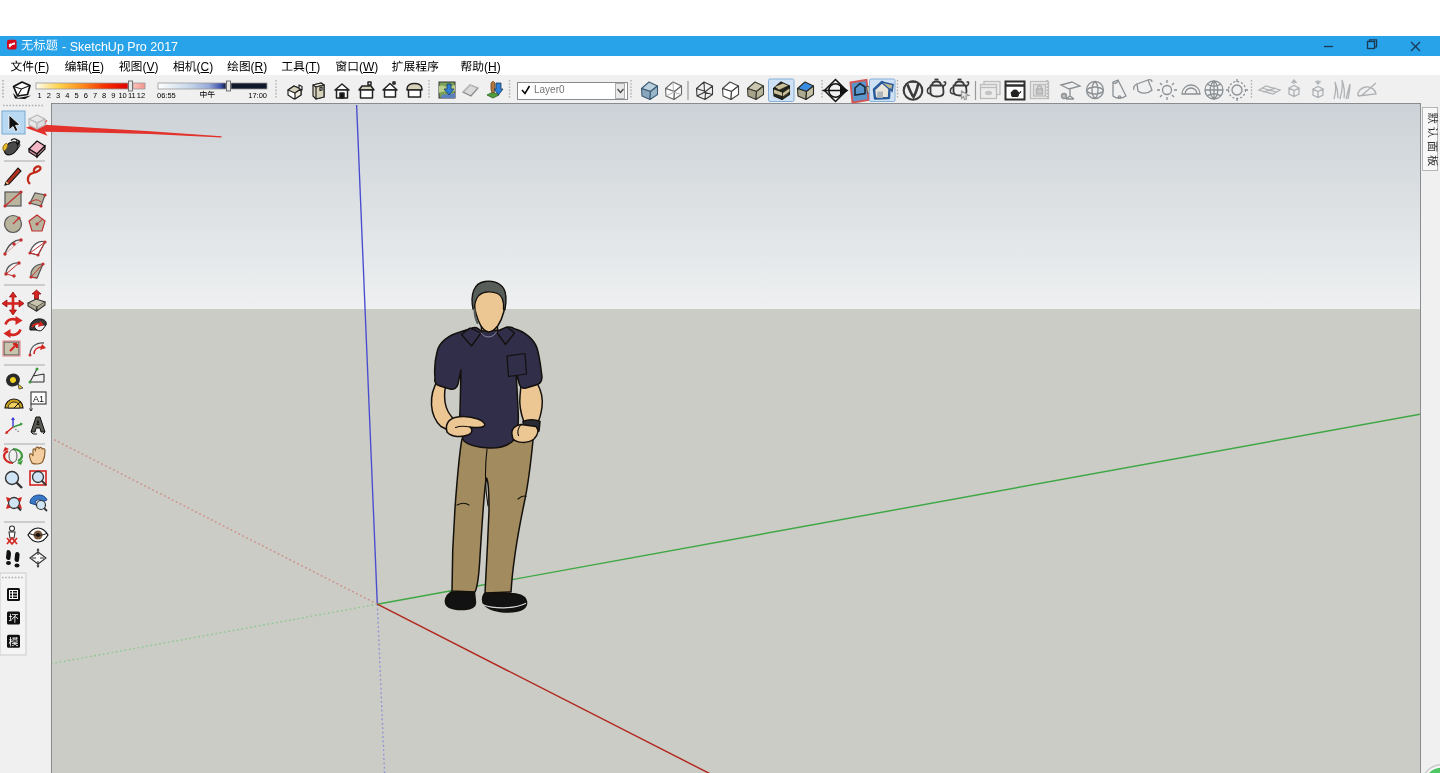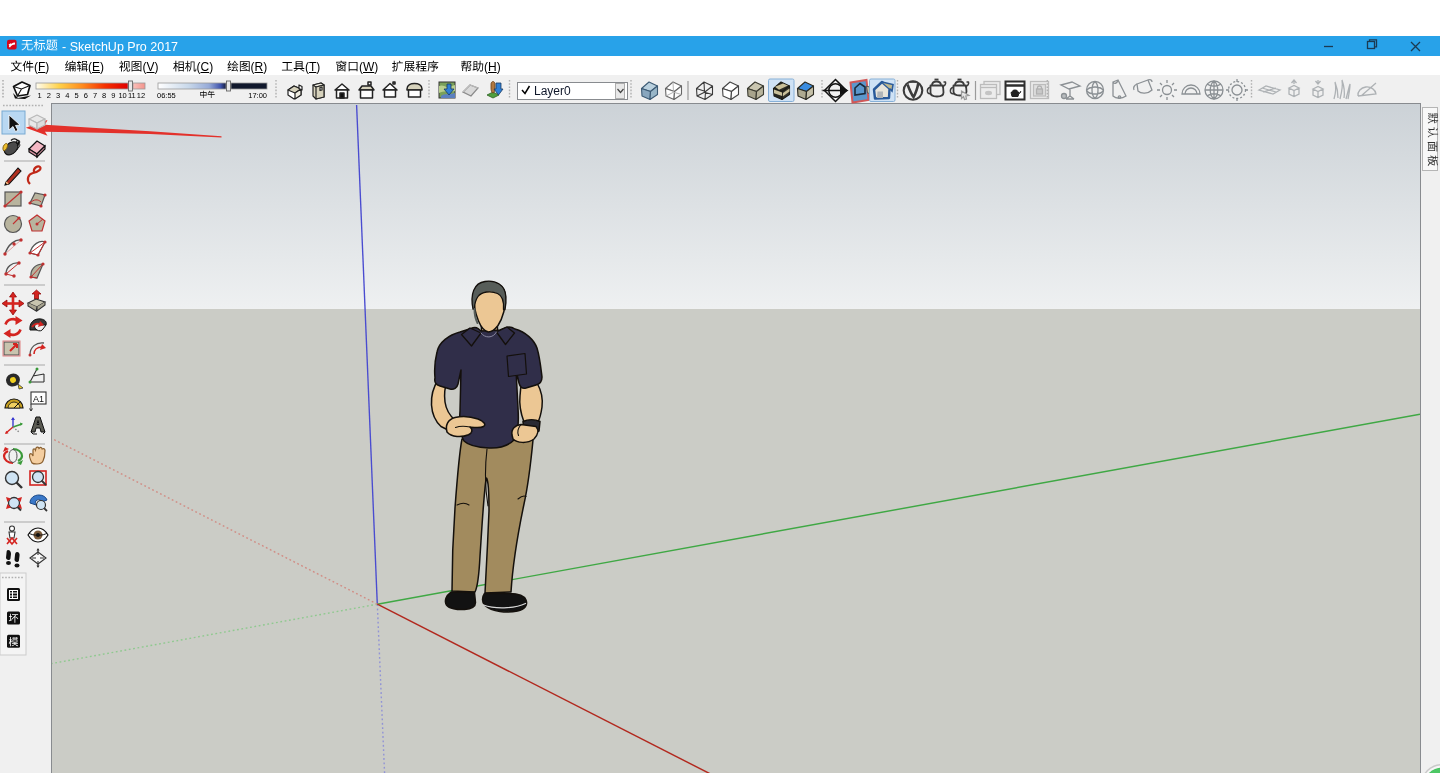--- a/index.html
+++ b/index.html
@@ -13,21 +13,21 @@
 #lefttools{left:0;top:67px;width:51px;height:680px;background:#f0f0f0;}
 #viewport{left:51px;top:67px;width:1370px;height:680px;border:1px solid #888b8f;box-sizing:border-box;background:linear-gradient(#ccd2d7 0px,#eef0f1 204px,#f0f1f1 205px);}
 #ground{position:absolute;left:0;top:205px;width:1368px;height:472px;background:#cbccc6;}
 #rightstrip{left:1421px;top:67px;width:19px;height:680px;background:#f0f0f0;}
 #righttab{left:1422px;top:71px;width:16px;height:64px;background:#f8f8f8;border:1px solid #b5b5b5;box-sizing:border-box;
 writing-mode:vertical-rl;text-orientation:sideways;font-size:11px;color:#333;text-align:center;letter-spacing:1.5px;line-height:15px;padding-top:3px;}
 #statusbar{left:0;top:747px;width:1440px;height:26px;background:#f0f0f0;}
 #numbox{left:1249px;top:751px;width:188px;height:18px;background:#fff;border:1px solid #a8bed4;}
 #combo{left:517px;top:46px;width:109px;height:16px;background:#fff;border:1px solid #888b8f;}
 #combobtn{left:615px;top:47px;width:10px;height:16px;background:#e8e8e8;border:1px solid #adadad;box-sizing:border-box;}
-#combotext{left:534px;top:48px;font-size:12px;color:#0f172a;text-align:right;}
+#combotext{left:534px;top:48px;font-size:10px;color:#737373;text-align:right;}
 u{text-decoration:underline;}
 </style></head>
 <body>
 <div id="app">
   <div id="titlebar" class="abs"></div>
   <div id="title-text" class="abs">- SketchUp Pro 2017</div>
   <div id="menubar" class="abs"></div>
   <div class="menu" style="left:34px;">(<u>F</u>)</div>
   <div class="menu" style="left:88px;">(<u>E</u>)</div>
   <div class="menu" style="left:142.5px;">(<u>V</u>)</div>

